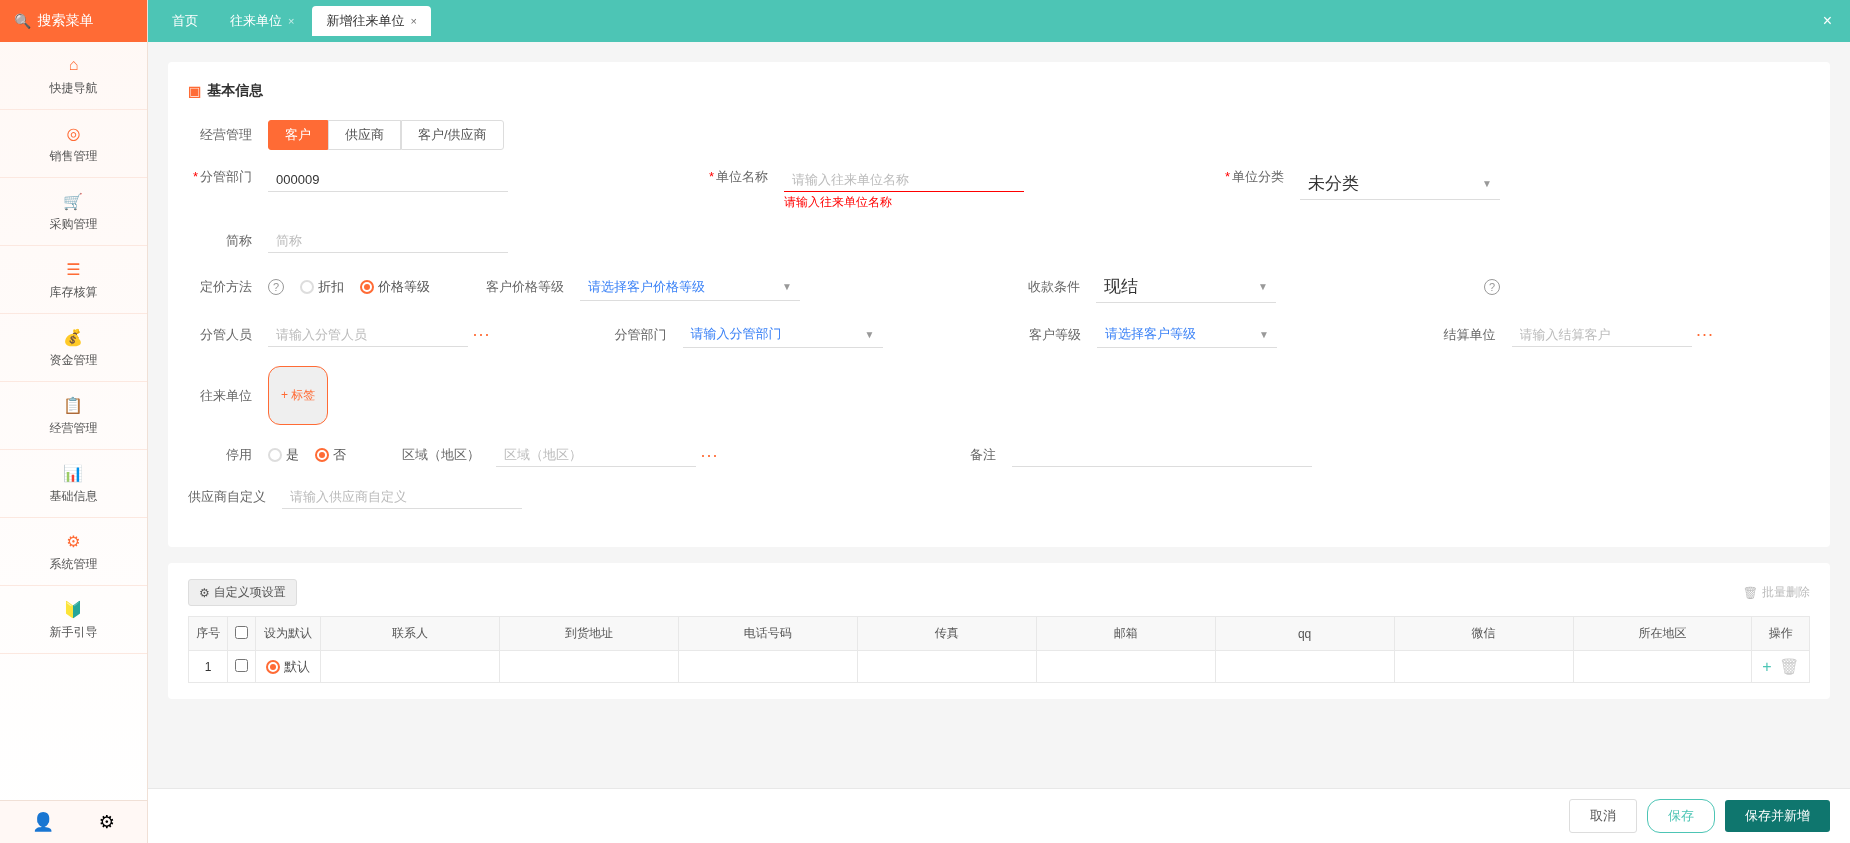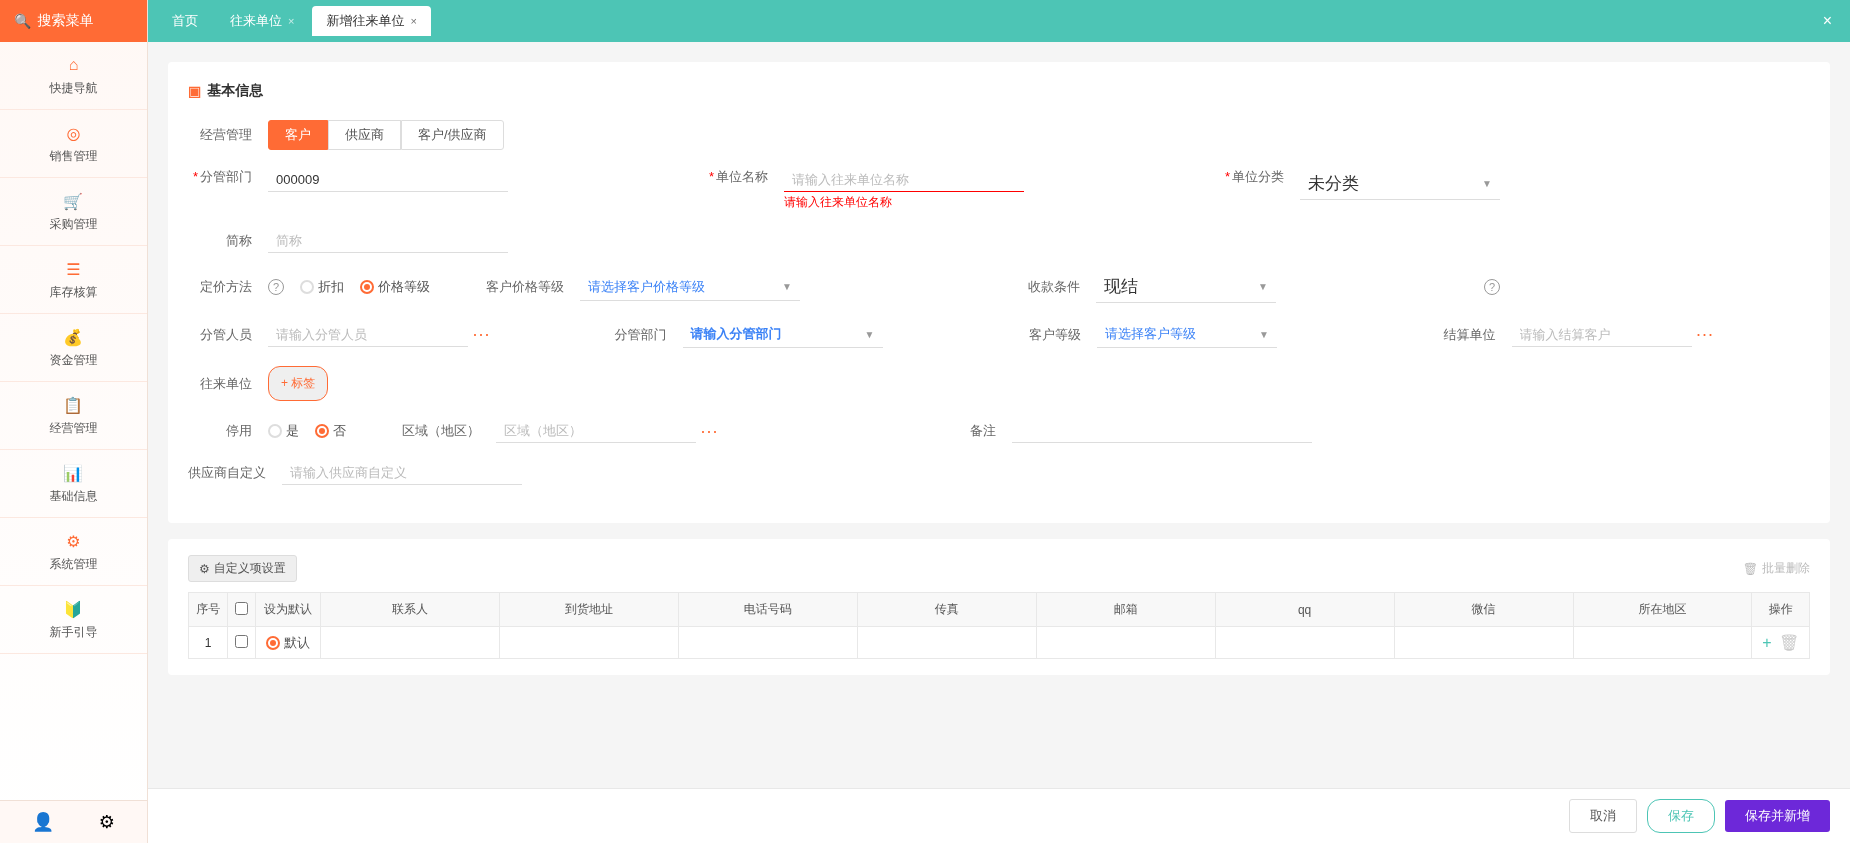--- a/index.html
+++ b/index.html
@@ -256,21 +256,21 @@
       cursor: pointer;
       font-size: 18px;
       padding: 0 4px;
     }
 
     
     .tag-add-btn {
       border: 1px solid #ff6b35;
       color: #ff6b35;
       border-radius: 12px;
-      padding: 8px 12px;
+      padding: 20px 12px;
       font-size: 12px;
       cursor: pointer;
       display: flex;
       align-items: center;
       gap: 4px;
     }
 
     
     .help-icon {
       width: 16px;
@@ -368,21 +368,21 @@
     .btn-save {
       border: 1px solid #4dc5b5;
       background: white;
       color: #4dc5b5;
       padding: 7px 20px;
       border-radius: 13px;
       cursor: pointer;
       font-size: 13px;
     }
     .btn-save-new {
-      background: #6d28d9;
+      background: #0f766e;
       color: white;
       border: none;
       padding: 7px 20px;
       border-radius: 3px;
       cursor: pointer;
       font-size: 13px;
     }
   </style>
 </head>
 <body>
@@ -540,21 +540,21 @@
         <span class="form-label">分管人员</span>
         <div class="form-group" style="position:relative;">
           <input class="form-input" type="text" style="max-width: 200px;" placeholder="请输入分管人员">
           <span class="more-btn">···</span>
         </div>
 
         <div style="width:20px;flex-shrink:0;"></div>
 
         <span class="form-label">分管部门</span>
         <div class="form-group">
-          <div class="form-select" style="max-width:200px;font-weight:bold;">
+          <div class="form-select" style="max-width:200px;">
             <span class="form-select-placeholder">请输入分管部门</span>
             <span class="dropdown-arrow">▼</span>
           </div>
         </div>
 
         <div style="width:20px;flex-shrink:0;"></div>
 
         <span class="form-label">客户等级</span>
         <div class="form-group">
           <div class="form-select" style="max-width:180px;">

